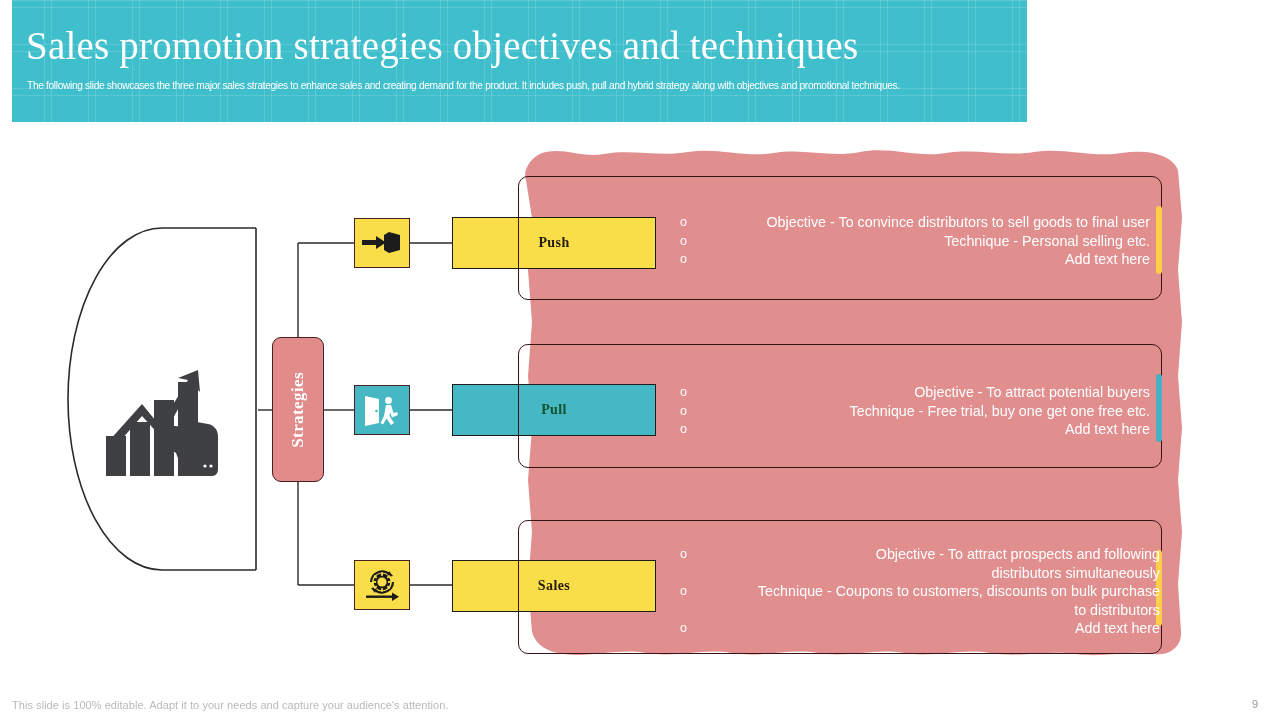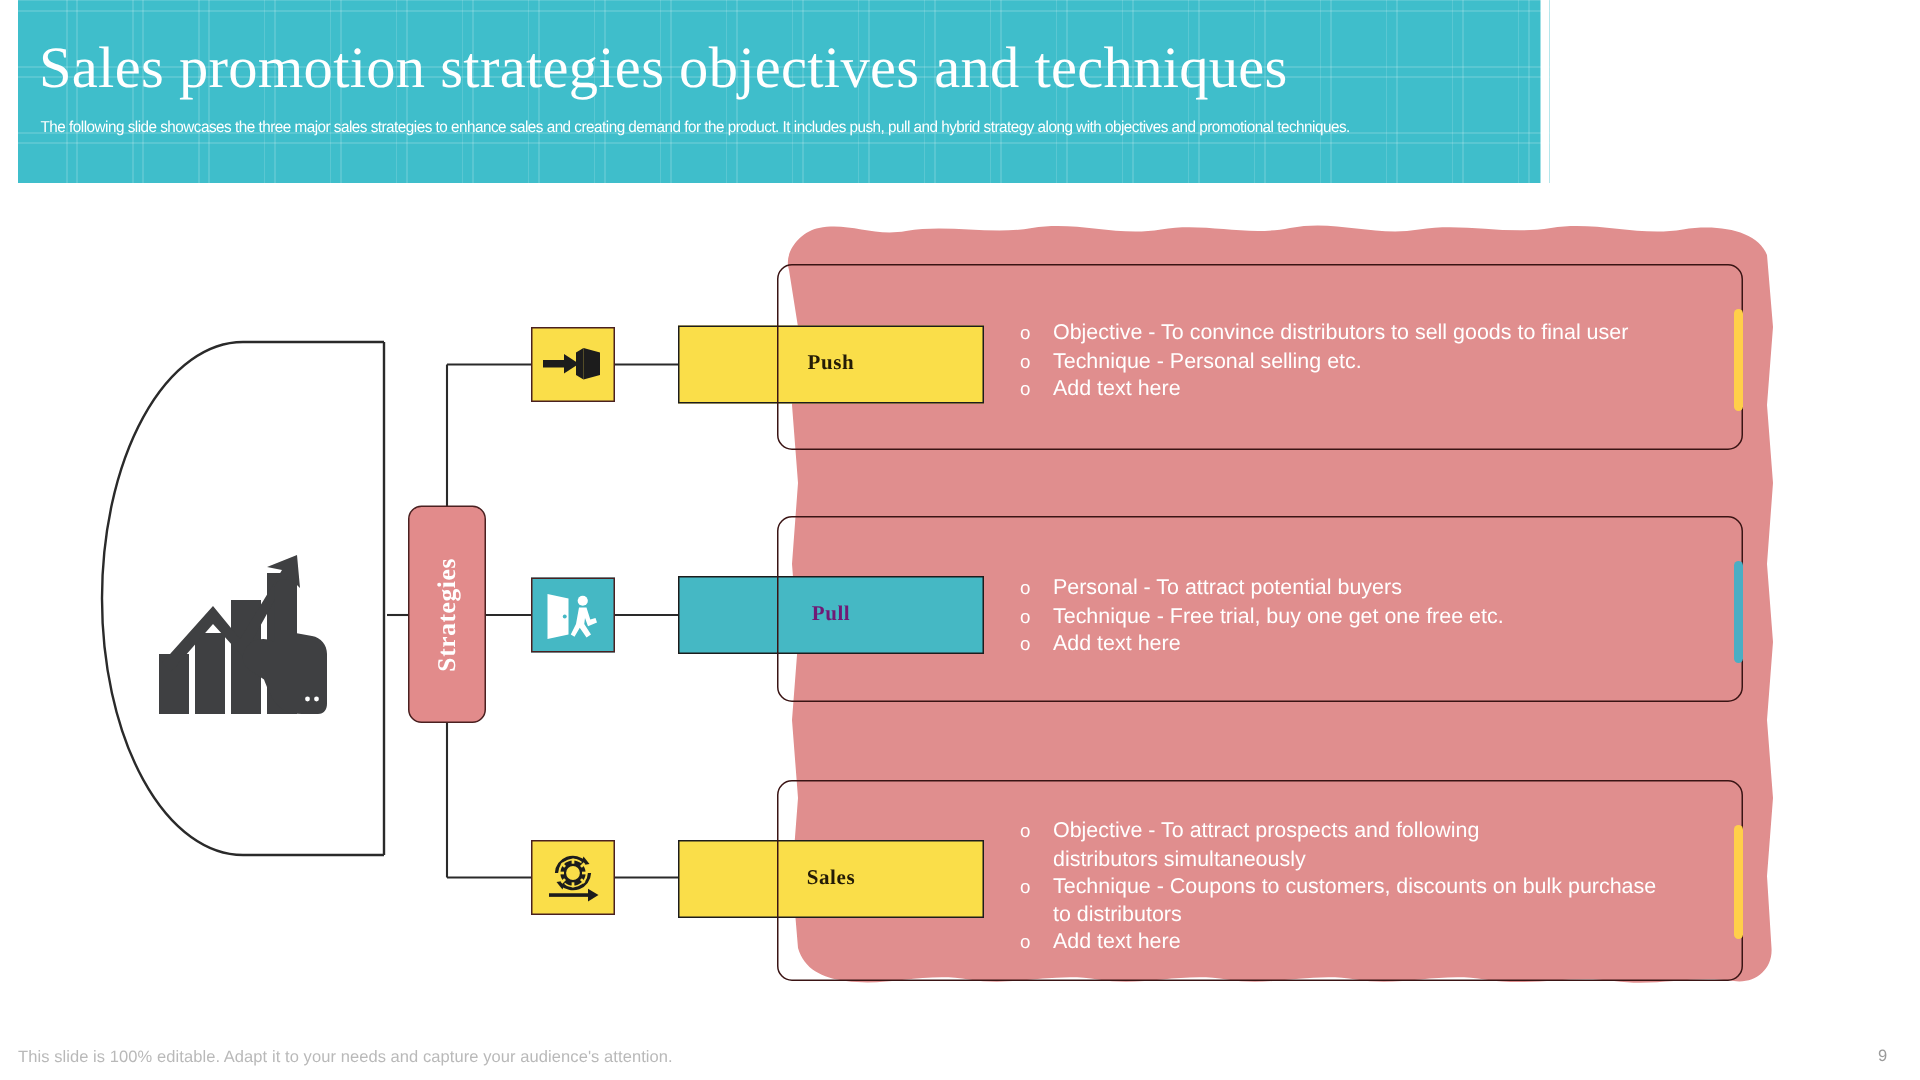--- a/index.html
+++ b/index.html
@@ -157,21 +157,21 @@
     box-sizing: border-box;
     display: flex;
     align-items: center;
     justify-content: center;
     font-family: "Liberation Serif", serif;
     font-weight: bold;
     font-size: 14px;
     letter-spacing: 0.4px;
   }
   .label-chip.yellow { background: #fade49; color: #241c06; }
-  .label-chip.teal   { background: #45b8c4; color: #701a75; }
+  .label-chip.teal   { background: #45b8c4; color: #14532d; }
 
   
   .content-box {
     position: absolute;
     border: 1.4px solid #3a1414;
     border-radius: 10px;
     box-sizing: border-box;
     background: transparent;
   }
   .accent-bar {
@@ -195,20 +195,21 @@
     flex: 0 0 auto;
     width: 22px;
     font-size: 12.5px;
     line-height: 18.6px;
     color: #ffffff;
     font-family: "Liberation Sans", sans-serif;
   }
   .bullet-text {
     flex: 1 1 auto;
     white-space: pre-line;
+    text-align: right;
   }
 
   
   .footer-note {
     position: absolute;
     left: 12px; top: 699px;
     width: 1280px;
     text-align: left;
     font-size: 11px;
     color: #b9b9b9;
@@ -351,21 +352,21 @@
       <circle cx="14.5" cy="17" r="1.3" fill="#45b8c4"></circle>
     </svg>
   </div>
   <div class="label-chip teal" style="left:452px; top:262px;">Pull</div>
 
   <div class="content-box" style="left:518px; top:222px; width:644px; height:124px;"></div>
   <div class="accent-bar" style="left:1156px; top:252px; height:68px; background:#4aaec4;"></div>
   <div class="bullets" style="left:680px; top:261px; width:470px;">
     <div class="bullet-row">
       <span class="bullet-mark">o</span>
-      <span class="bullet-text">Personal - To attract potential buyers</span>
+      <span class="bullet-text">Objective - To attract potential buyers</span>
     </div>
     <div class="bullet-row">
       <span class="bullet-mark">o</span>
       <span class="bullet-text">Technique - Free trial, buy one get one free etc.</span>
     </div>
     <div class="bullet-row">
       <span class="bullet-mark">o</span>
       <span class="bullet-text">Add text here</span>
     </div>
   </div>

